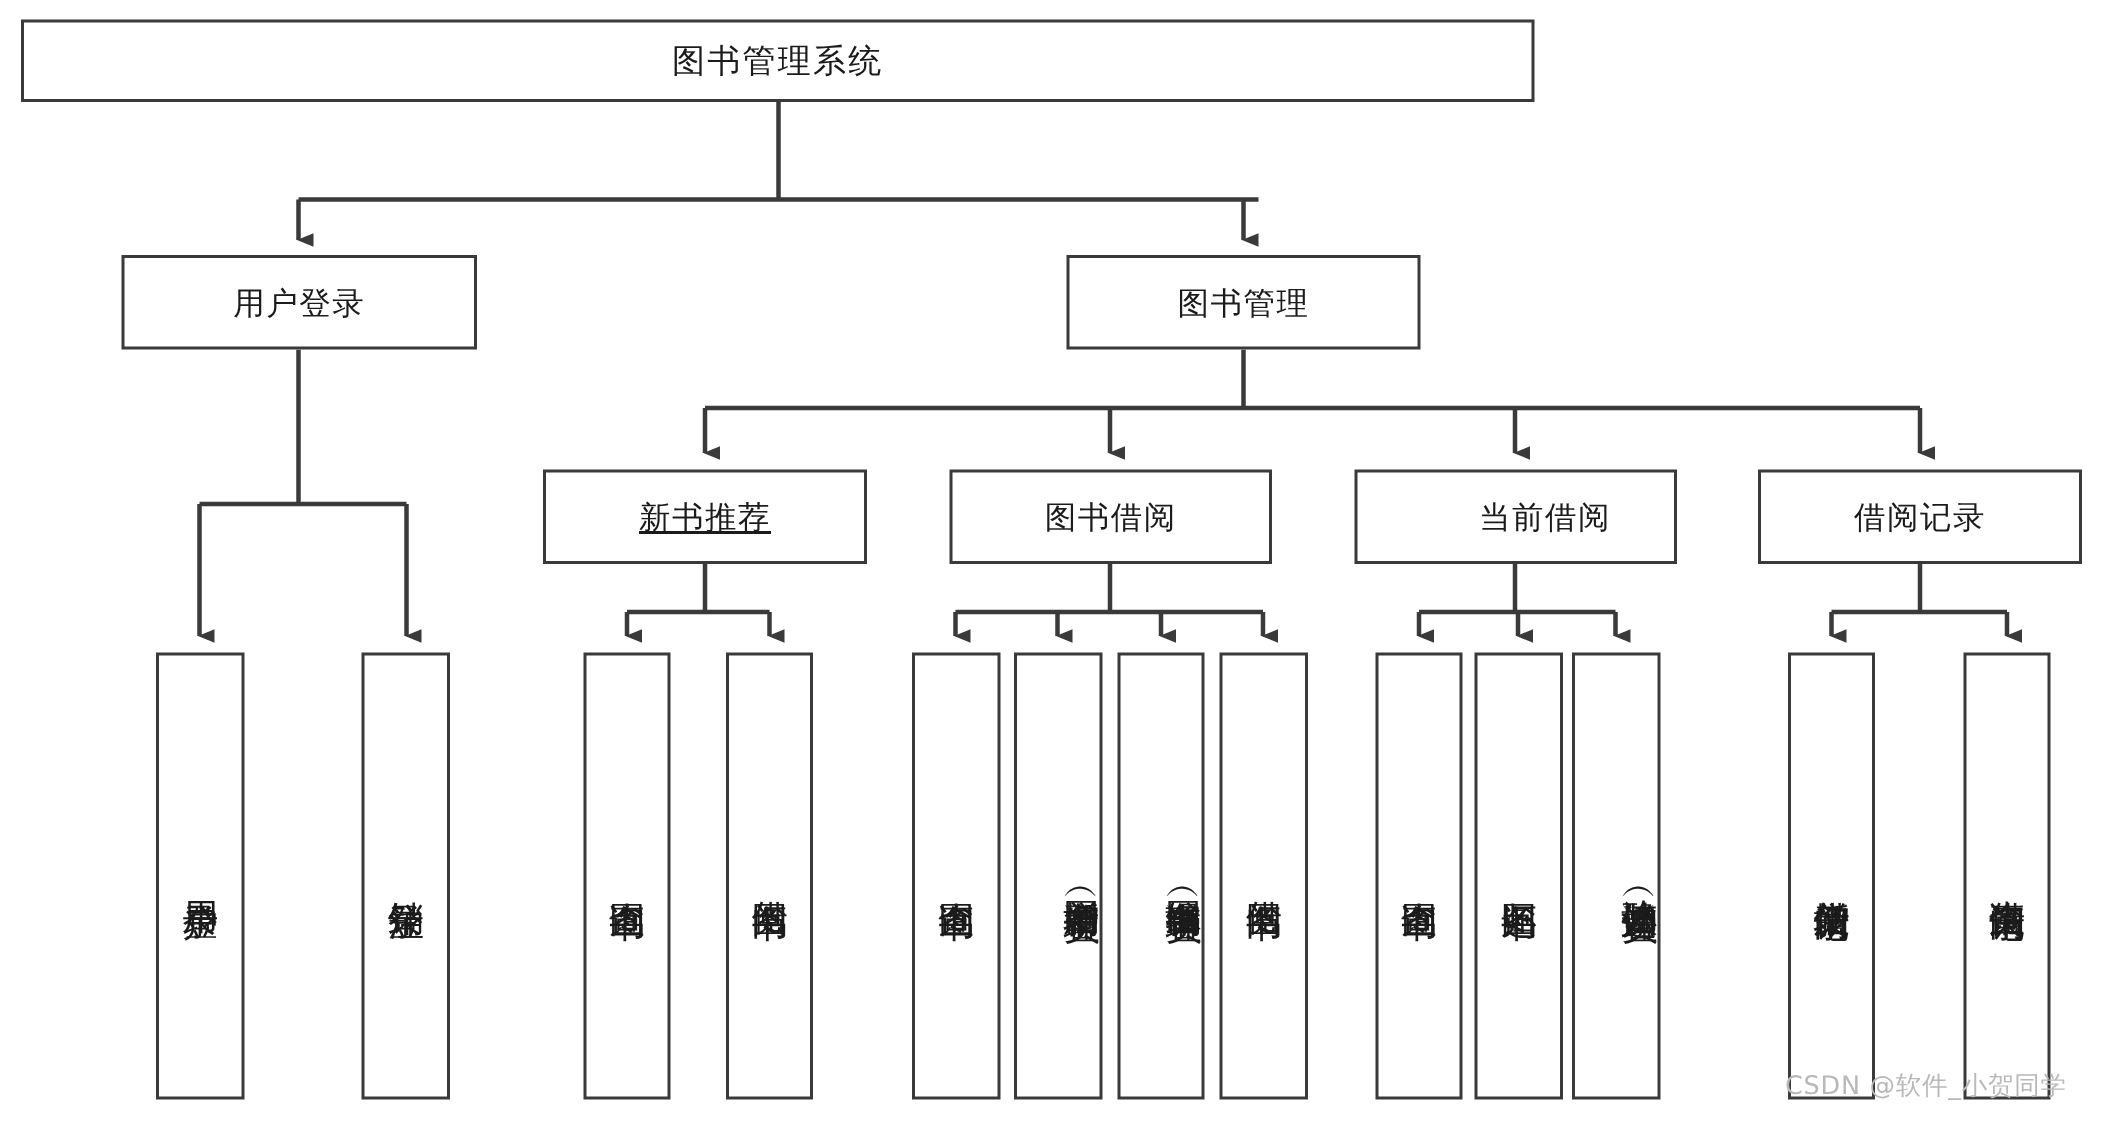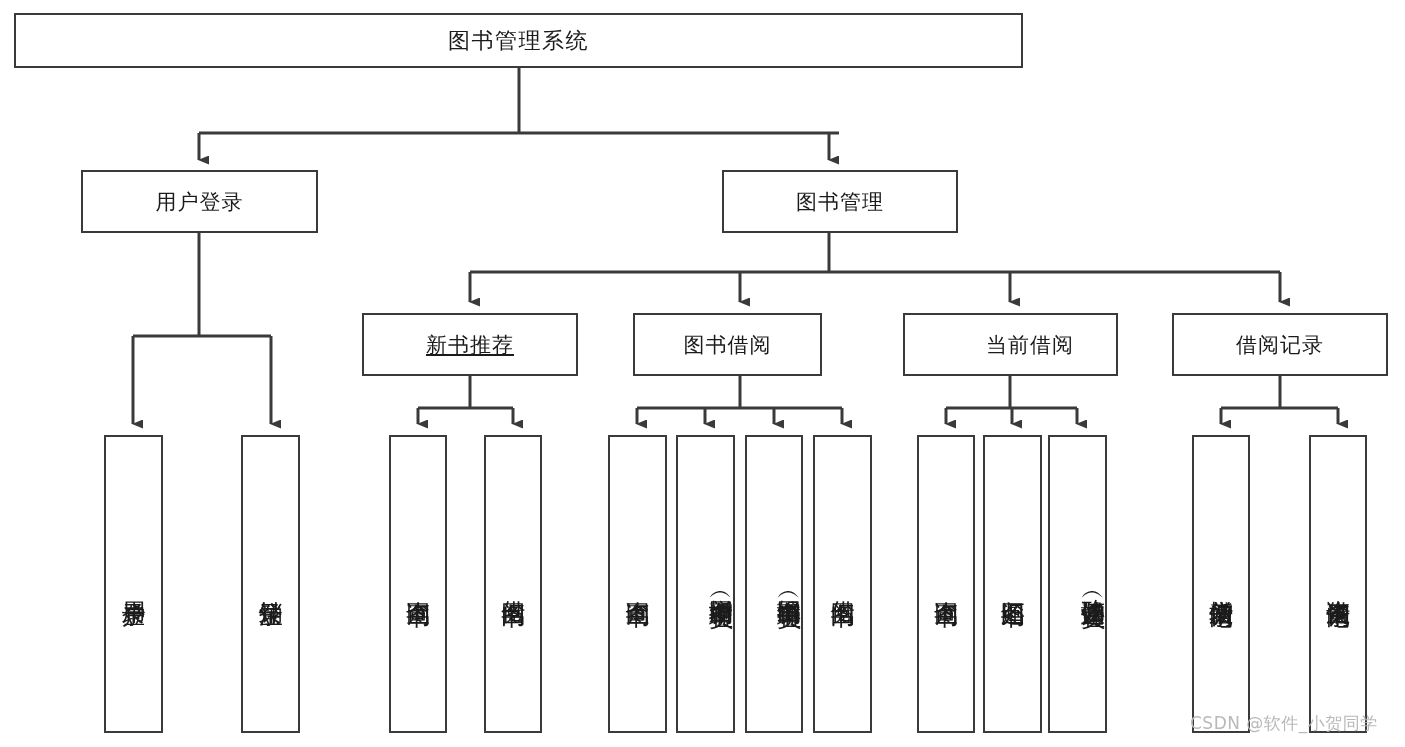--- a/index.html
+++ b/index.html
@@ -75,24 +75,24 @@
       <path d="M1280,376 L1280,408"></path>
       <path d="M1221,408 L1338,408"></path>
       <path d="M1221,408 L1221,424" marker-end="url(#ar)"></path>
       <path d="M1338,408 L1338,424" marker-end="url(#ar)"></path>
     </g>
   </svg>
 
   <div class="node root" style="left:14px;top:13px;width:1009px;height:55px;">图书管理系统</div>
 
   <div class="node h" style="left:81px;top:170px;width:237px;height:63px;">用户登录</div>
-  <div class="node h" style="left:711px;top:170px;width:236px;height:63px;margin-left:11px;">图书管理</div>
+  <div class="node h" style="left:711px;top:170px;width:236px;height:63px;">图书管理</div>
 
   <div class="node h" style="left:362px;top:313px;width:216px;height:63px;text-decoration:underline;">新书推荐</div>
-  <div class="node h" style="left:633px;top:313px;width:189px;height:63px;">图书借阅</div>
+  <div class="node h" style="left:633px;top:313px;width:215px;height:63px;">图书借阅</div>
   <div class="node h" style="left:903px;top:313px;width:215px;height:63px;padding-left:39px;">当前借阅</div>
   <div class="node h" style="left:1172px;top:313px;width:216px;height:63px;">借阅记录</div>
 
   <div class="node v mid" style="left:104px;top:435px;width:59px;height:298px;">用户登录</div>
   <div class="node v mid" style="left:241px;top:435px;width:59px;height:298px;">注销登录</div>
 
   <div class="node v mid" style="left:389px;top:435px;width:58px;height:298px;">查询图书</div>
   <div class="node v mid" style="left:484px;top:435px;width:58px;height:298px;">借阅图书</div>
 
   <div class="node v mid" style="left:608px;top:435px;width:59px;height:298px;">查询图书</div>

